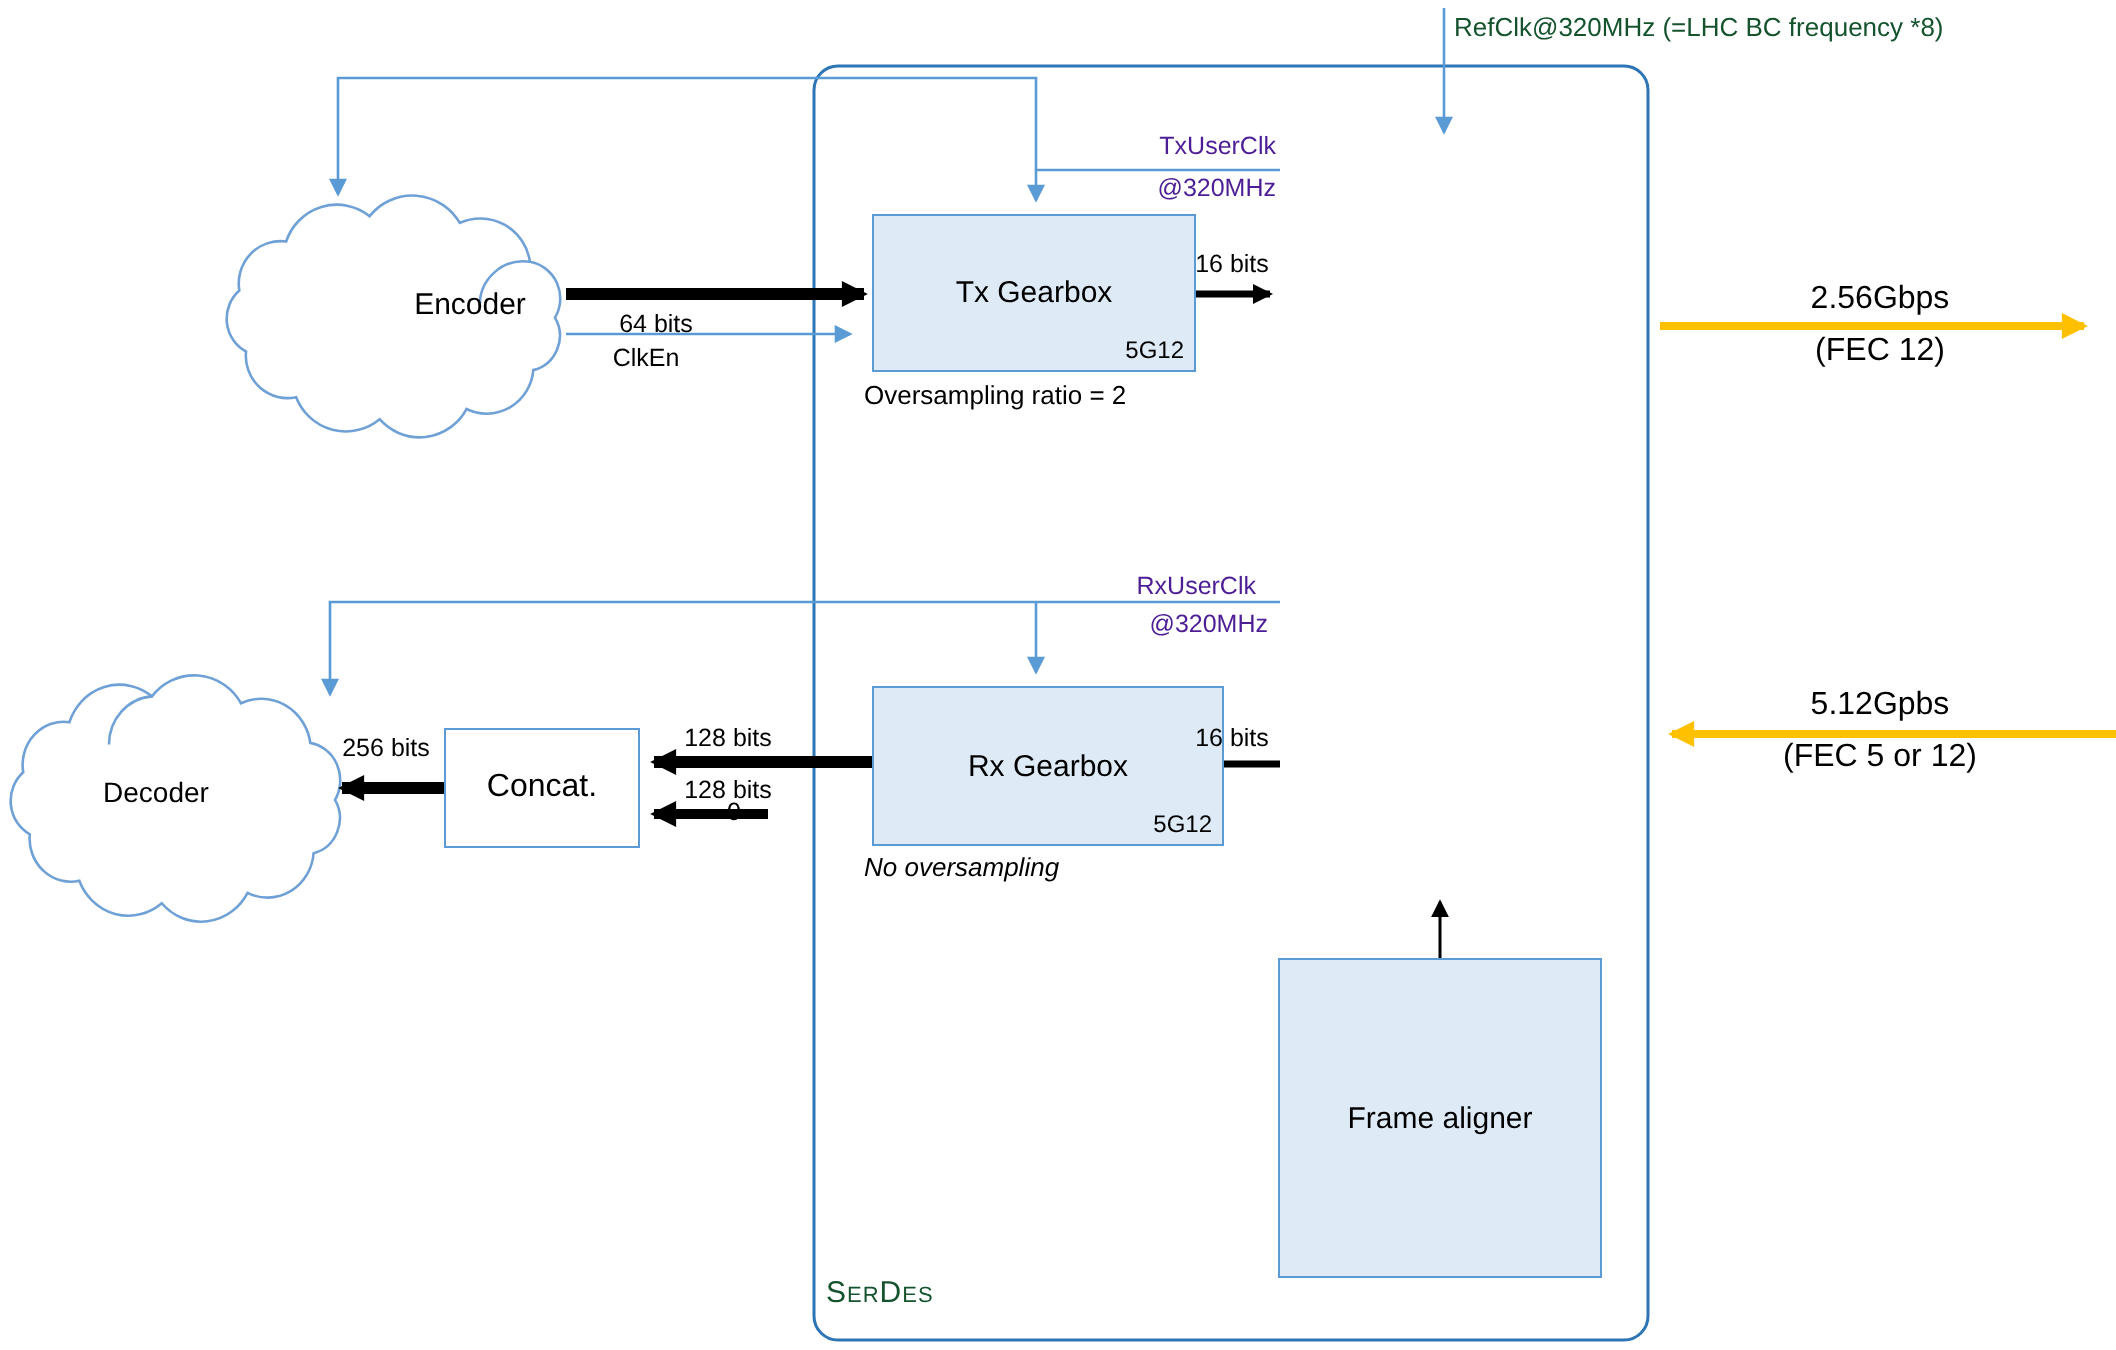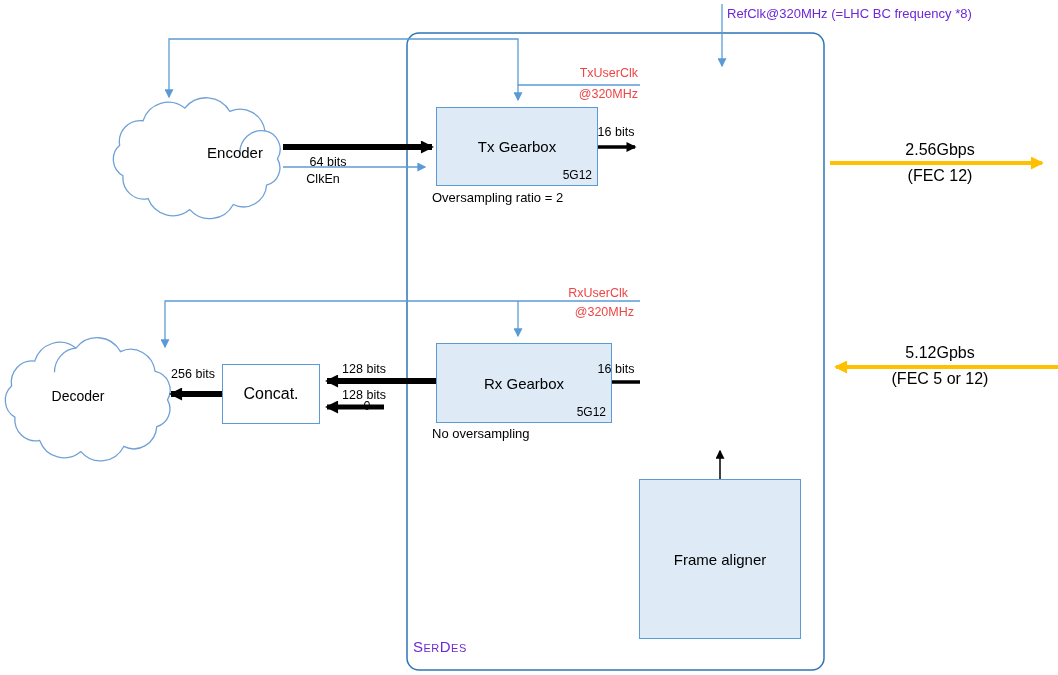--- a/index.html
+++ b/index.html
@@ -4,22 +4,22 @@
 <style>
   html,body{margin:0;padding:0;background:#fff;}
   #stage{
     position:relative;width:1058px;height:675px;background:#ffffff;
     font-family:"Liberation Sans",sans-serif;color:#000;overflow:hidden;
   }
   #wires{position:absolute;left:0;top:0;width:1058px;height:675px;}
   .lbl{position:absolute;white-space:nowrap;line-height:1.15;}
   .c{text-align:center;}
   .r{text-align:right;}
-  .blue{color:#ef4444;}
-  .dkblue{color:#6d28d9;}
+  .blue{color:#4c1d95;}
+  .dkblue{color:#14532d;}
   .box{
     position:absolute;box-sizing:border-box;
     background:#DEEBF7;border:1.5px solid #5B9BD5;
     display:flex;align-items:center;justify-content:center;
     font-size:15px;
   }
   .corner{
     position:absolute;right:5px;bottom:3px;font-size:12px;
   }
   .mgtbox{
@@ -117,21 +117,21 @@
   <div class="lbl c" style="left:283px;top:127px;width:90px;font-size:12.5px;margin-top:28px;">64 bits</div>
   <div class="lbl c" style="left:283px;top:172px;width:80px;font-size:12.5px;">ClkEn</div>
   <div class="lbl c" style="left:594px;top:125px;width:44px;font-size:12.5px;">16 bits</div>
   <div class="lbl c" style="left:594px;top:362px;width:44px;font-size:12.5px;">16 bits</div>
   <div class="lbl c" style="left:329px;top:362px;width:70px;font-size:12.5px;">128 bits</div>
   <div class="lbl c" style="left:329px;top:388px;width:70px;font-size:12.5px;">128 bits</div>
   <div class="lbl c" style="left:356px;top:399px;width:22px;font-size:12.5px;">0</div>
   <div class="lbl c" style="left:158px;top:367px;width:70px;font-size:12.5px;">256 bits</div>
 
   <div class="lbl" style="left:432px;top:191px;font-size:13px;">Oversampling ratio = 2</div>
-  <div class="lbl" style="left:432px;top:427px;font-size:13px;">No oversampling</div>
+  <div class="lbl" style="left:432px;top:427px;font-size:13px;font-style:italic;">No oversampling</div>
 
   <div class="lbl c" style="left:850px;top:141px;width:180px;font-size:16px;">2.56Gbps</div>
   <div class="lbl c" style="left:850px;top:167px;width:180px;font-size:16px;">(FEC 12)</div>
   <div class="lbl c" style="left:850px;top:344px;width:180px;font-size:16px;">5.12Gpbs</div>
   <div class="lbl c" style="left:850px;top:370px;width:180px;font-size:16px;">(FEC 5 or 12)</div>
 
   <div class="lbl dkblue" style="left:413px;top:638px;font-size:15px;font-variant:small-caps;letter-spacing:0.5px;">SerDes</div>
 
 </div>
 

